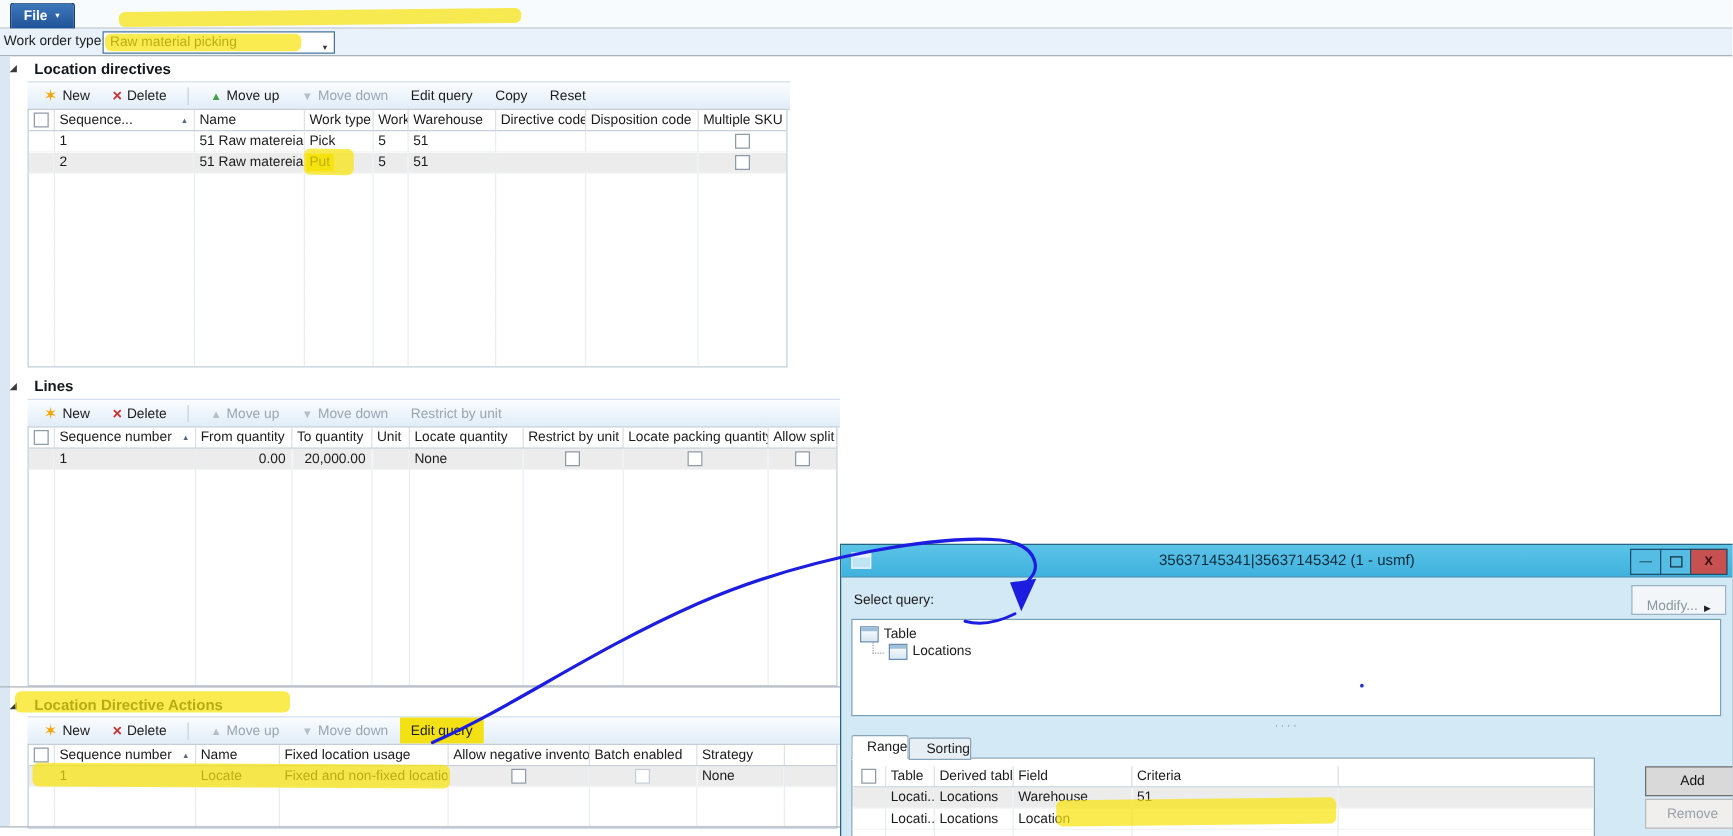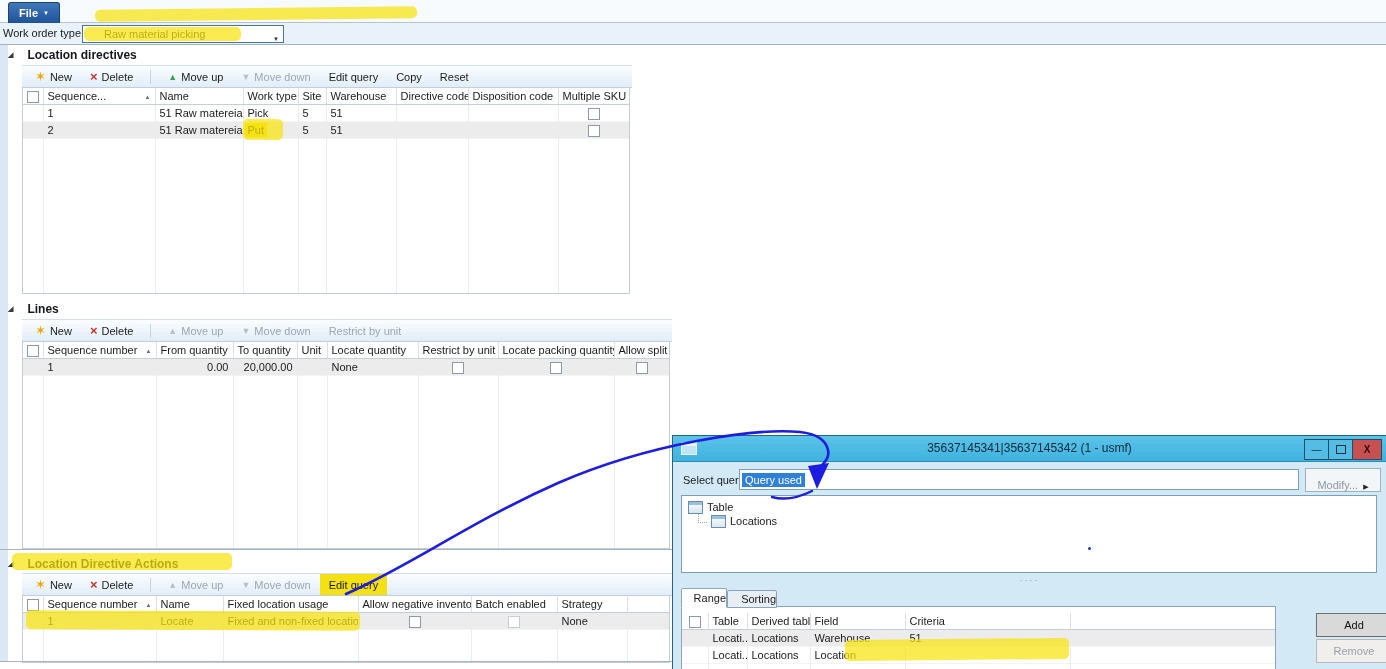--- a/index.html
+++ b/index.html
@@ -8,21 +8,21 @@
 
   
   .bar1{position:absolute;left:0;top:0;width:1386px;height:22px;background:#f7fbfe;border-bottom:1px solid #b9c1c9}
   .file-btn{position:absolute;left:8px;top:2px;width:50px;height:20px;border-radius:3px 3px 0 0;
             background:linear-gradient(#3f77bb,#1f5298);border:1px solid #1b4170;border-bottom:none;
             color:#fff;font-weight:bold;display:flex;align-items:center;justify-content:center;gap:5px;cursor:pointer}
   .file-btn .chev{font-size:6px;font-weight:normal}
   .bar2{position:absolute;left:0;top:23px;width:1386px;height:21px;background:#e9f2fa;border-bottom:1px solid #a9b1b9}
   .wo-label{position:absolute;left:3px;top:27px}
   .wo-select{position:absolute;left:82px;top:25px;width:179px;height:16px;background:#fff;border:1px solid #46759e;
-             line-height:16px;padding-left:21px;cursor:pointer}
+             line-height:16px;padding-left:5px;cursor:pointer}
   .wo-chev{position:absolute;right:4px;top:5px;font-size:6px;color:#333}
   .left-strip{position:absolute;left:0;top:45px;width:8px;height:616px;background:#dbe8f4}
 
   
   .sec-head{position:absolute;height:16px;font-weight:bold;font-size:12px;color:#14181d;display:flex;align-items:center;gap:14px}
   .sec-tri{font-size:7px;color:#3a3a3a}
   .toolbar{position:absolute;height:21px;background:linear-gradient(#fbfdff,#e1edf8);
            border-top:1px solid #d2dfec;border-bottom:1px solid #c3d4e5;display:flex;align-items:center;padding-left:4px}
   .titem{display:inline-flex;align-items:center;gap:4px;padding:0 9px;height:21px;cursor:pointer;white-space:nowrap}
   .titem.dis{color:#9aa6b2;cursor:default}
@@ -159,21 +159,21 @@
           <col style="width:72px">
           <col style="width:90px">
           <col style="width:71px">
         </colgroup>
     <thead>
           <tr>
             <th style="text-align: center;"><span class="cb"></span></th>
             <th><span>Sequence...</span><span class="sort">▲</span></th>
             <th><span>Name</span></th>
             <th><span>Work type</span></th>
-            <th><span>Site</span></th>
+            <th><span>Work</span></th>
             <th><span>Warehouse</span></th>
             <th><span>Directive code</span></th>
             <th><span>Disposition code</span></th>
             <th><span>Multiple SKU</span></th>
           </tr>
         </thead>
         <tbody>
           <tr>
             <td style="text-align: center;"></td>
             <td style="text-align: left;">1</td>
@@ -592,23 +592,20 @@
       <span class="dticon"></span>
       <span class="txt">35637145341|35637145342 (1 - usmf)</span>
       <span class="wbtn min">—</span>
       <span class="wbtn max">
           <span class="maxsq"></span>
         </span>
       <span class="wbtn close">X</span>
     </div>
     <div class="dbody">
       <span class="sq-label">Select query:</span>
-      <div class="sq-field">
-        <span class="sq-sel">Query used</span>
-      </div>
       <div class="modify-btn">
         <span>Modify...</span>
         <span class="arr">▶</span>
       </div>
       <div class="treebox">
         <div class="tnode">
           <span class="tico"></span>
           <span>Table</span>
         </div>
         <div class="tnode child">

